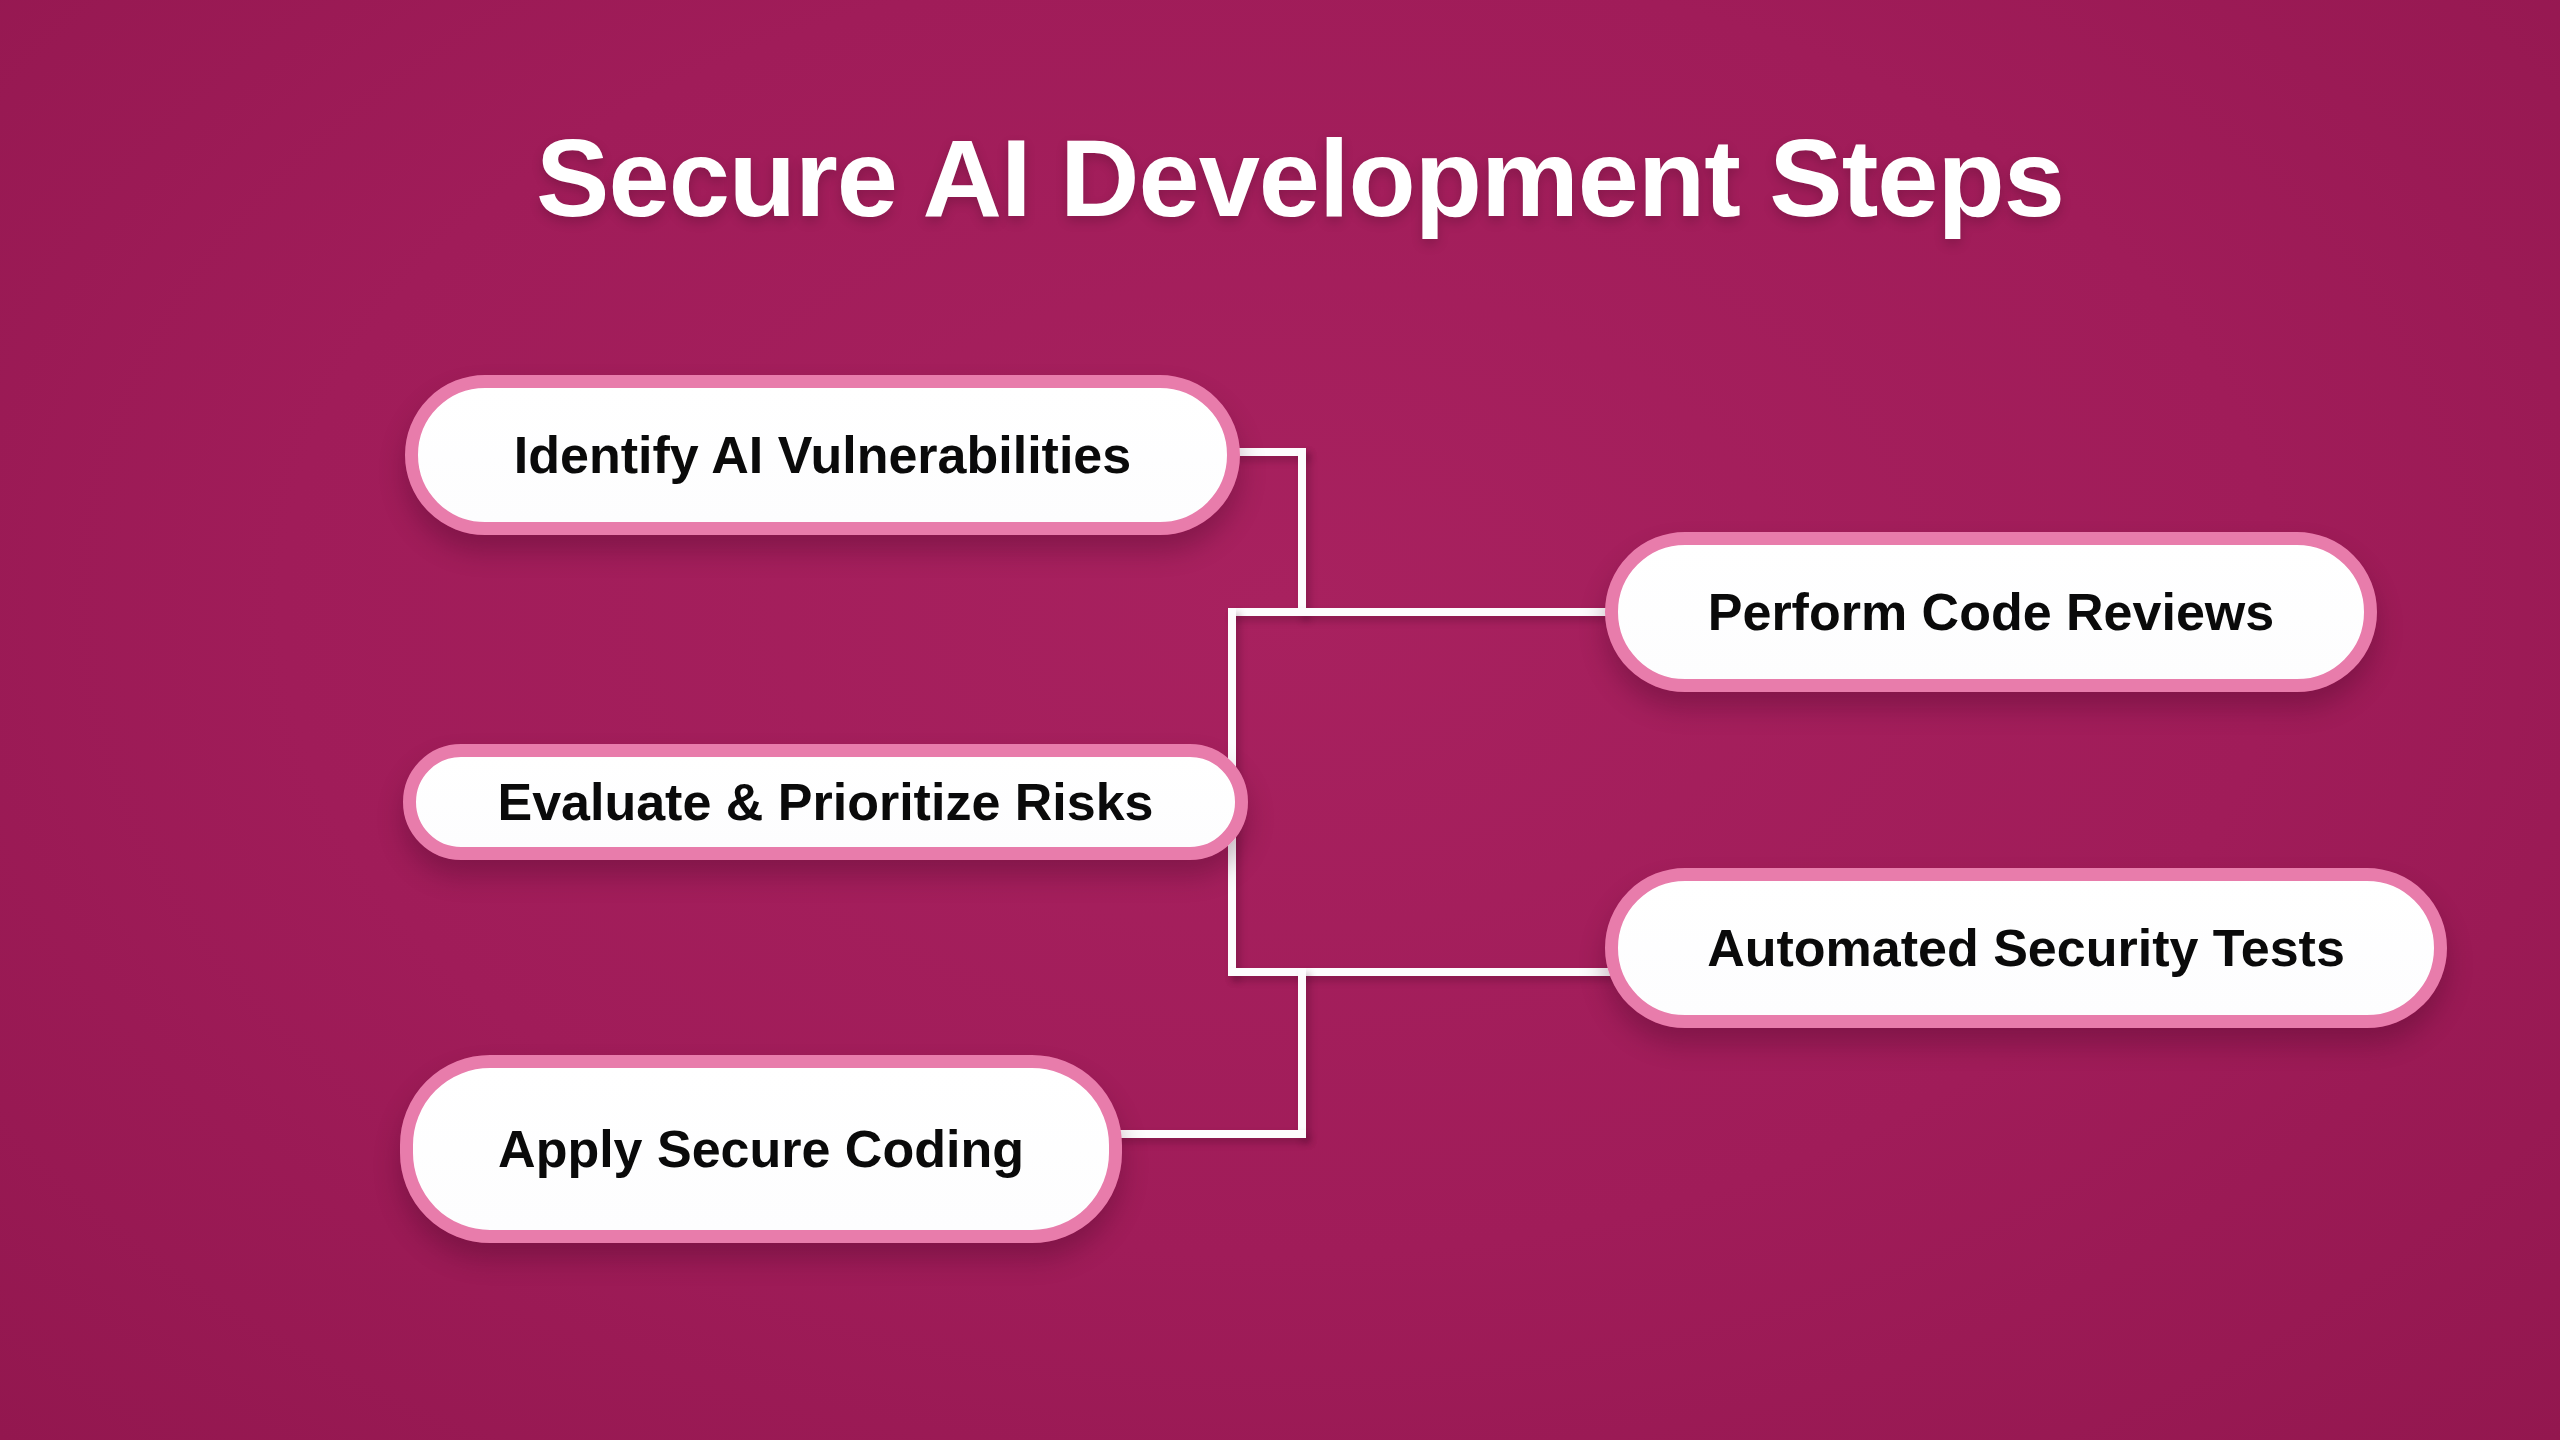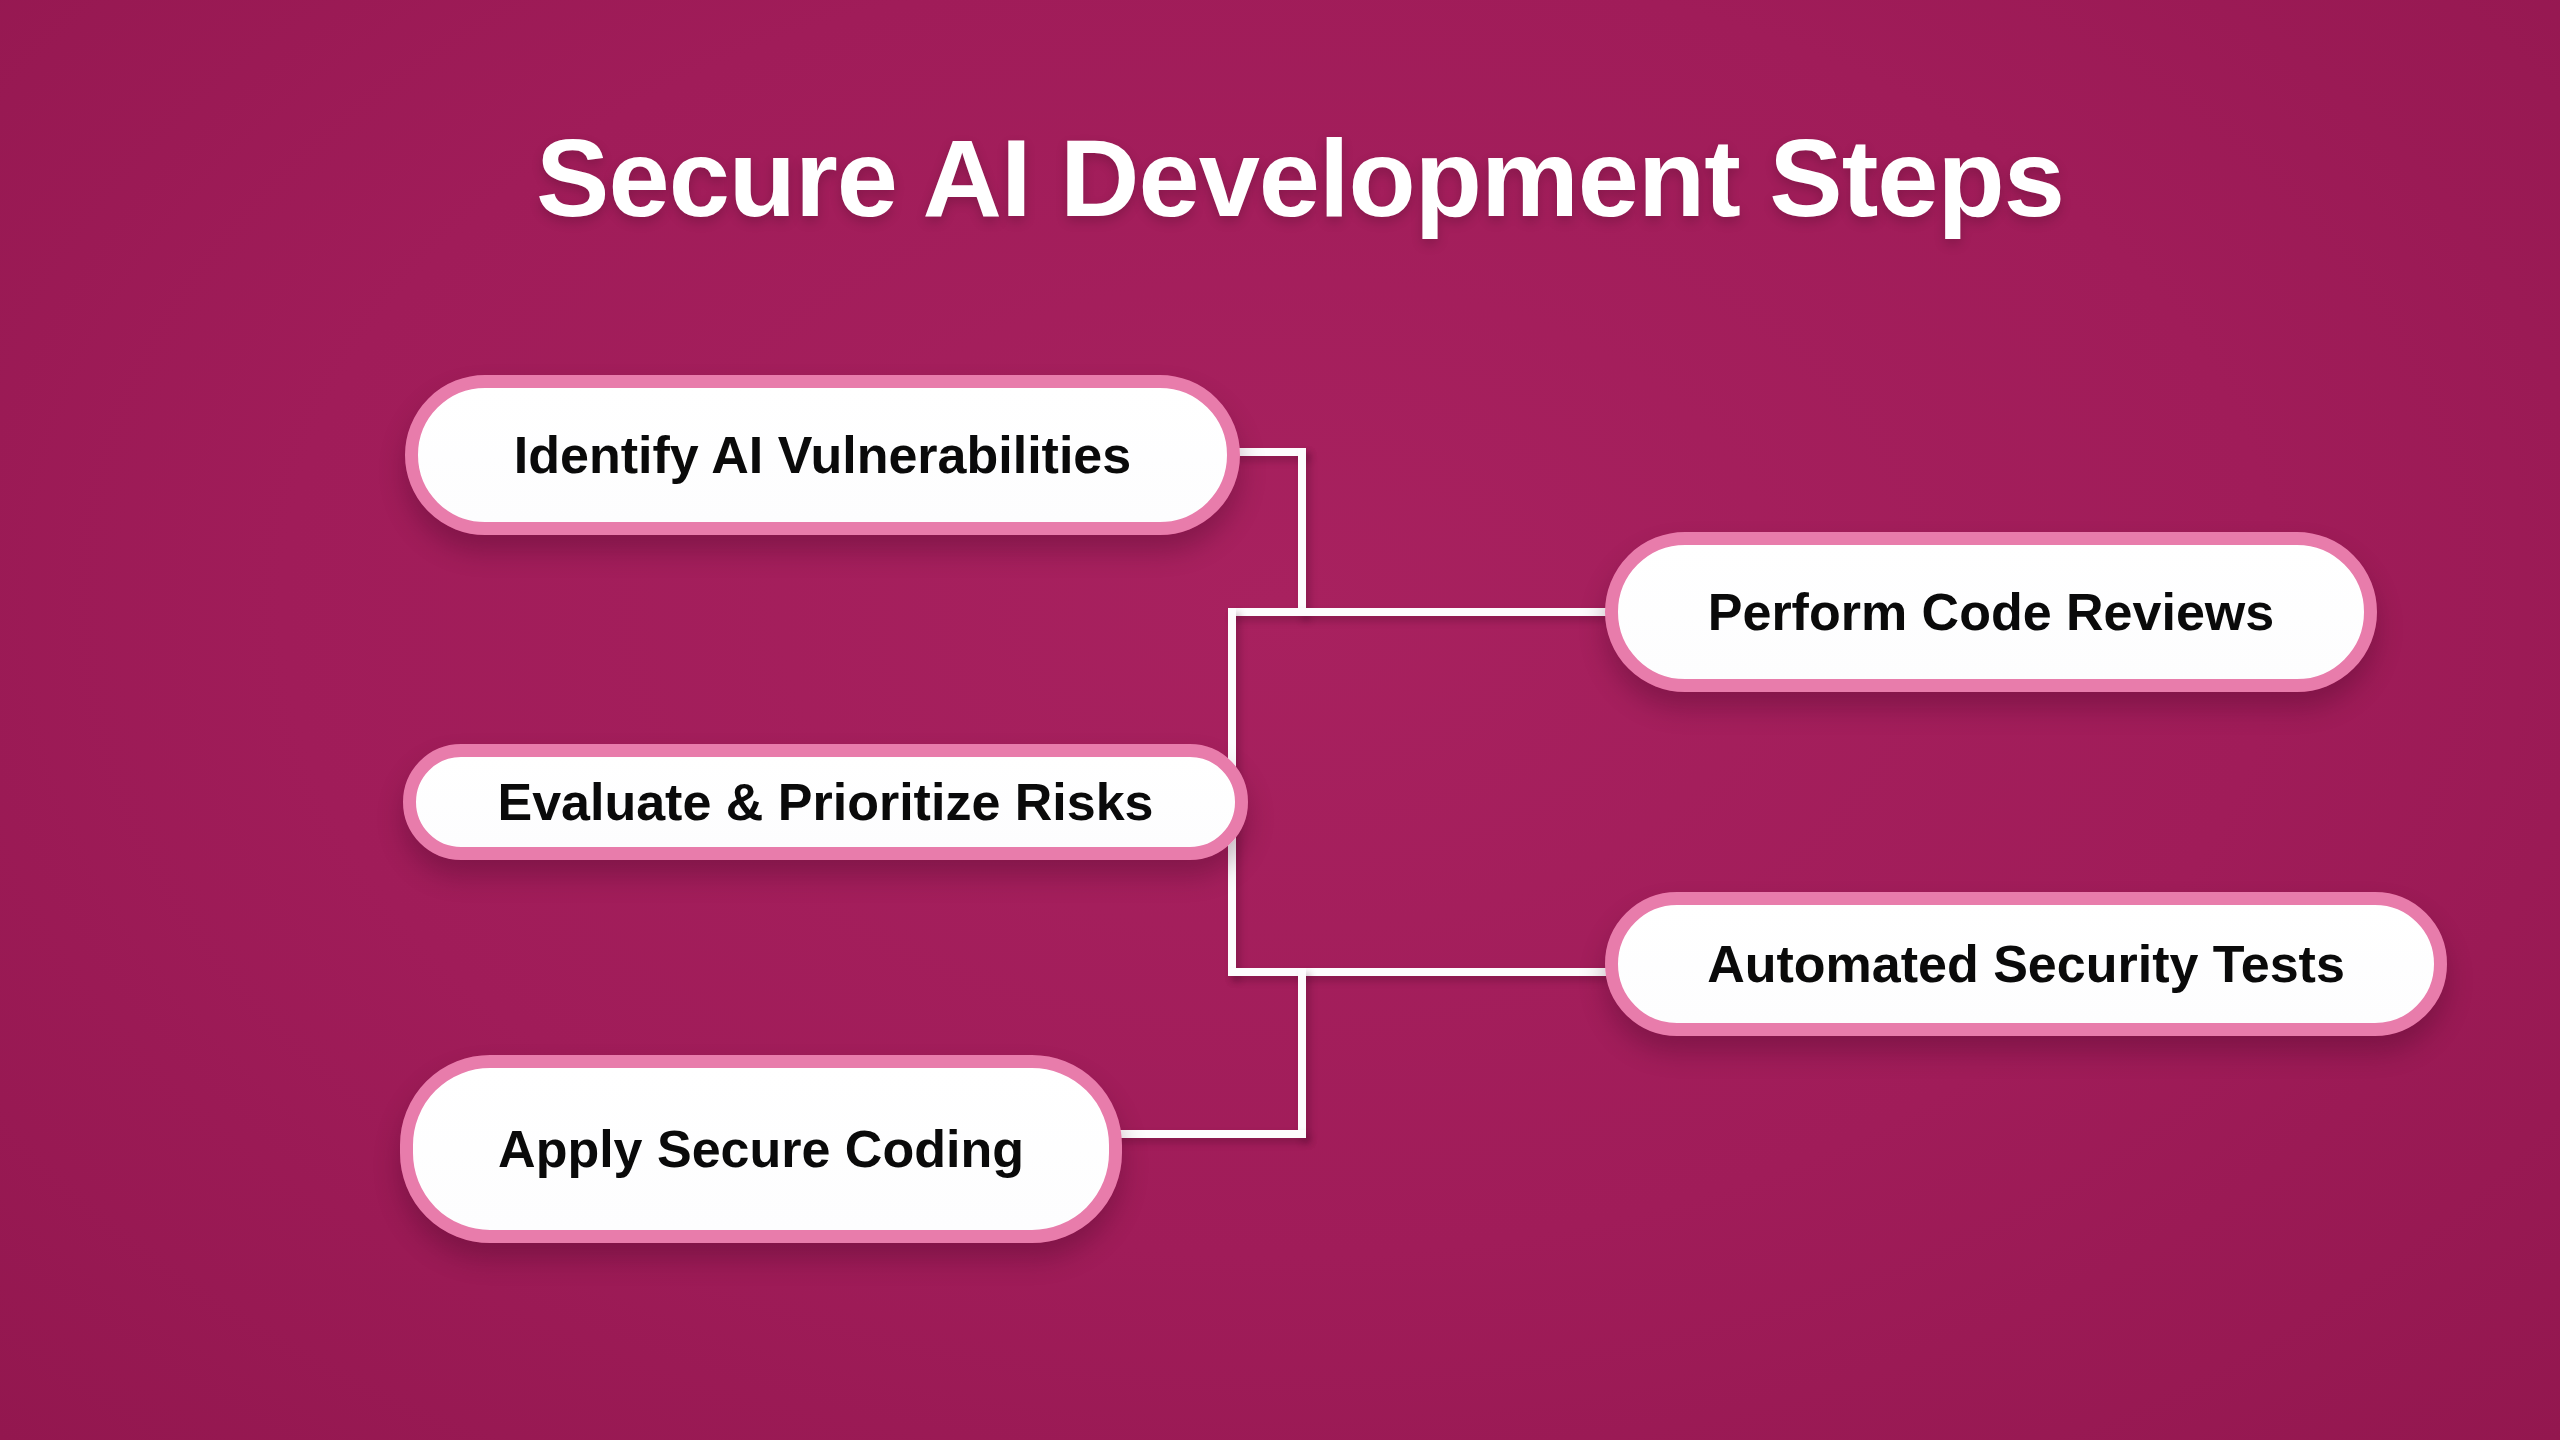--- a/index.html
+++ b/index.html
@@ -62,17 +62,17 @@
   </div>
 
   <div class="node" style="left:400px;top:1055px;width:722px;height:188px;">
     <span>Apply Secure Coding</span>
   </div>
 
   <div class="node" style="left:1605px;top:532px;width:772px;height:160px;align-items:center;">
     <span>Perform Code Reviews</span>
   </div>
 
-  <div class="node" style="left:1605px;top:892px;width:842px;height:144px;">
+  <div class="node" style="left:1605px;top:868px;width:842px;height:160px;">
     <span>Automated Security Tests</span>
   </div>
 
 </div>
 
 </body></html>

